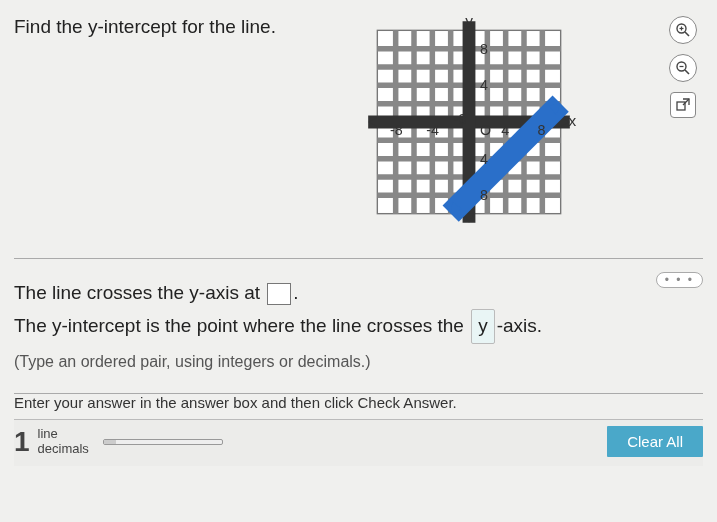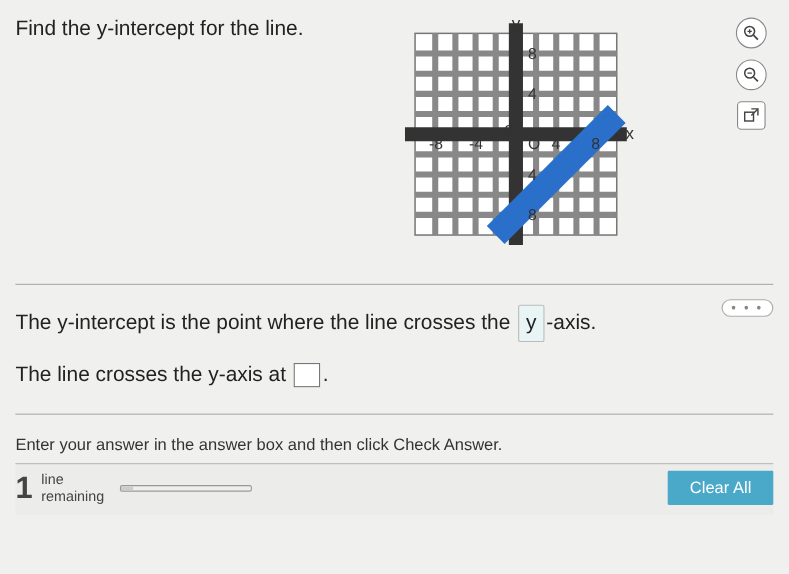--- a/index.html
+++ b/index.html
@@ -33,21 +33,21 @@
   display: inline-block; padding: 0 6px; border: 1px solid #bbb;
   background: #fafafa; border-radius: 2px; margin: 0 2px;
 }
 .axis-highlight.fill-highlight { background:#e9f5f5; }
 .answer-box {
   display: inline-block; width: 24px; height: 22px; border: 1px solid #777;
   background: #fff; vertical-align: middle; margin: 0 2px;
 }
 .hint-text { font-size: 16px; color: #555; margin-top: 4px; }
 .instr-bar {
-  border-top: 1px solid #aaa; margin-top: 18px; padding: 19px 0 8px 0;
+  border-top: 1px solid #aaa; margin-top: 18px; padding: 0 0 8px 0;
   font-size: 15px; color: #333;
 }
 .bottom-bar {
   display: flex; justify-content: space-between; align-items: center;
   background: #ececea; padding: 6px 0 8px 0; border-top: 1px solid #bbb;
 }
 .parts-remaining { display: flex; align-items: center; gap: 8px; }
 .parts-num { font-size: 28px; font-weight: bold; color: #444; }
 .parts-label { font-size: 13px; color: #444; line-height: 1.1; }
 .progress-track {
@@ -156,38 +156,39 @@
             <path d="M7 1 L13 1 L13 7" fill="none" stroke="#444" stroke-width="1.3"></path>
             <line x1="13" y1="1" x2="7" y2="7" stroke="#444" stroke-width="1.3"></line>
           </svg>
       </div>
     </div>
   </div>
 
   <hr class="divider">
 
   <div class="explanation-block">
+    <div style="margin-top:14px;">
+      <span>The line crosses the y-axis at</span>
+      <span class="answer-box"></span><span>.</span>
+    </div>
     <div>
       <span>The y-intercept is the point where the line crosses the</span>
       <span class="axis-highlight fill-highlight">y</span><span>-axis.</span>
     </div>
-    <div style="margin-top:14px;">
-      <span>The line crosses the y-axis at</span>
-      <span class="answer-box"></span><span>.</span>
-    </div>
+    <div class="hint-text">(Type an ordered pair, using integers or decimals.)</div>
   </div>
 
   <div class="instr-bar">Enter your answer in the answer box and then click Check Answer.</div>
 
   <div class="bottom-bar">
     <div class="parts-remaining">
       <span class="parts-num">1</span>
       <div class="parts-label">
         <div>line</div>
-        <div>remaining</div>
+        <div>decimals</div>
       </div>
       <div class="progress-track">
         <div class="progress-fill"></div>
       </div>
     </div>
     <button class="clear-btn">Clear All</button>
   </div>
 </div>
 
 <div class="more-dots">• • •</div>

